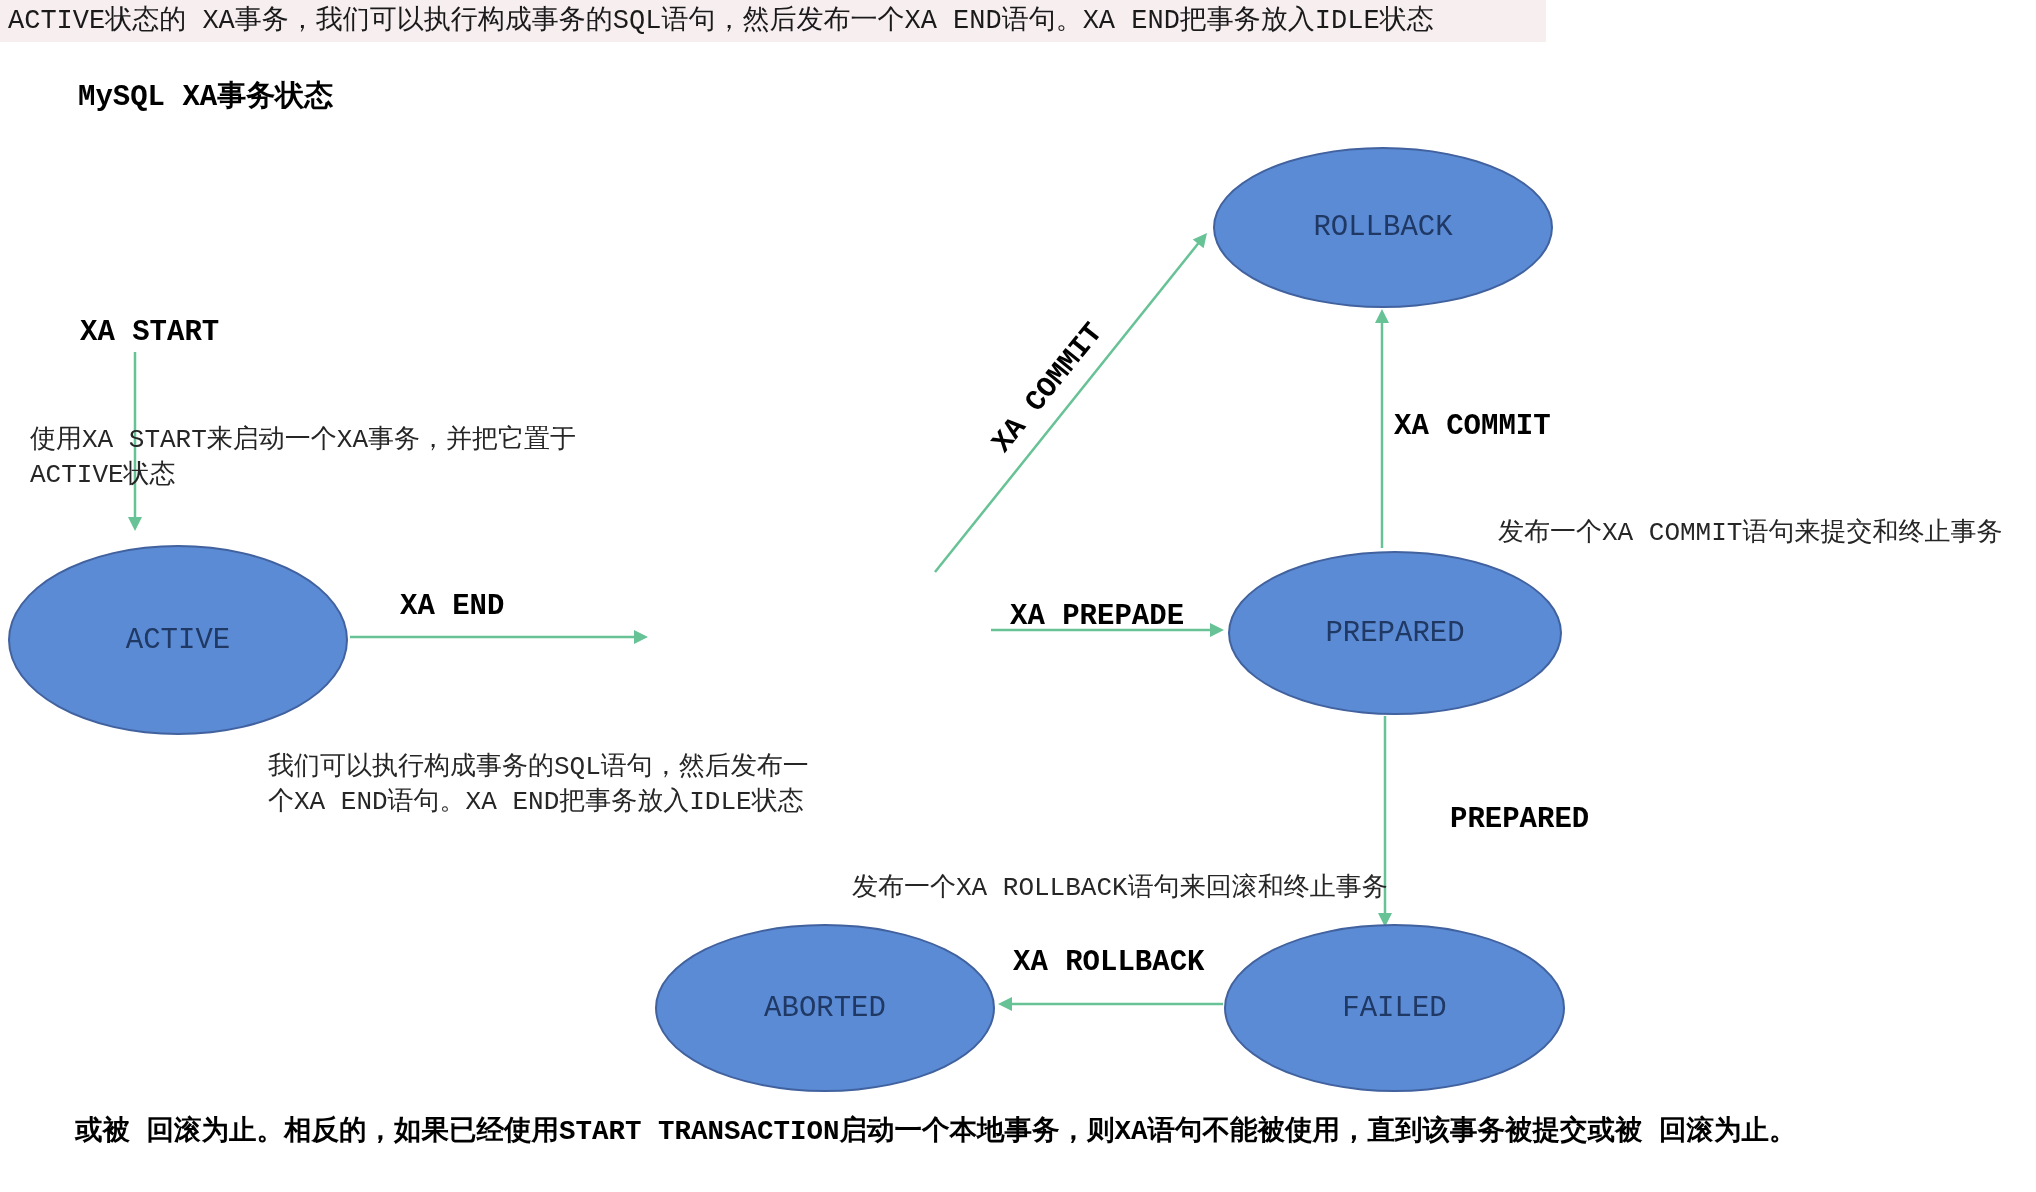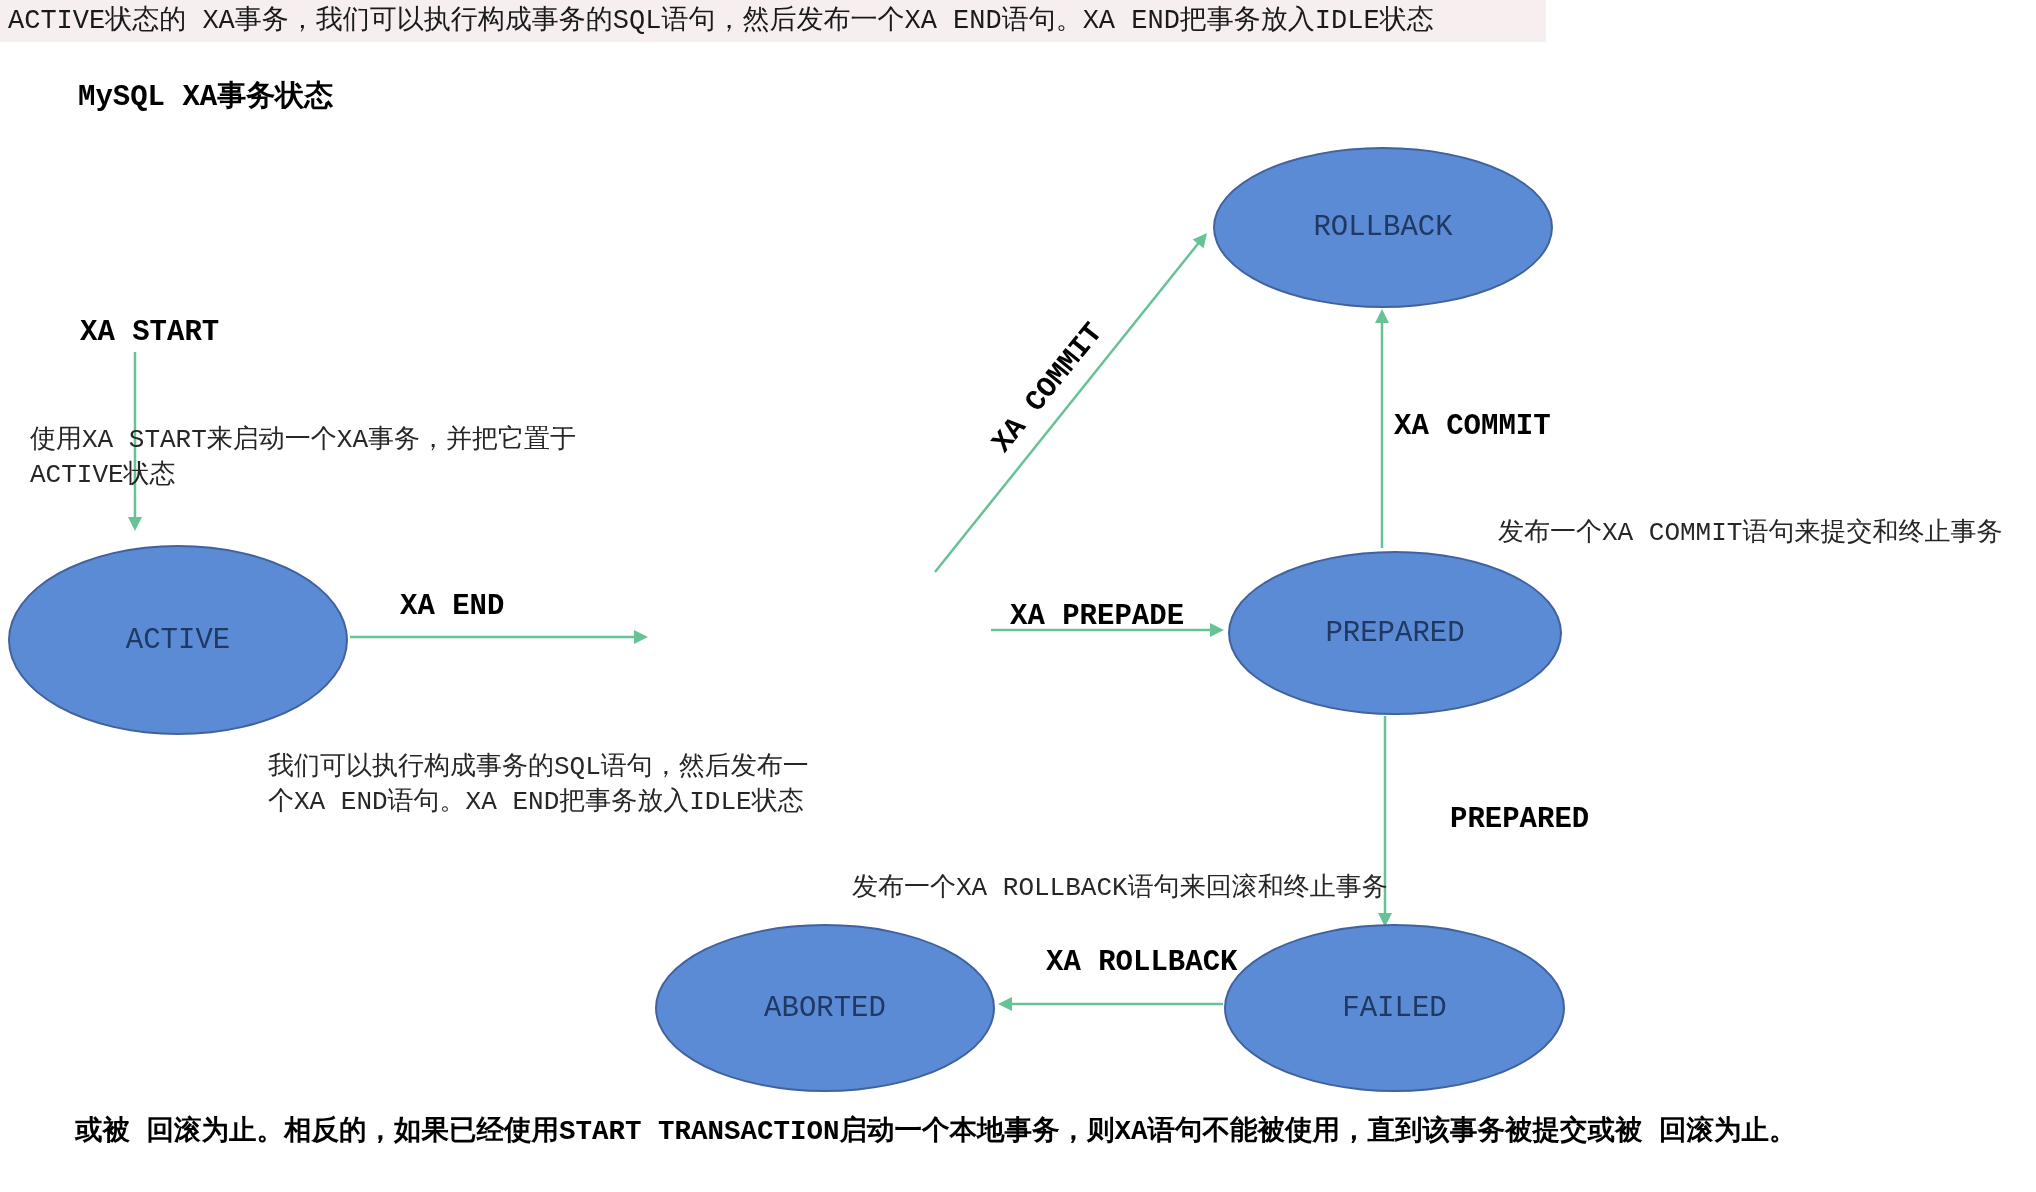--- a/index.html
+++ b/index.html
@@ -92,21 +92,21 @@
   <div class="node" style="left:1213px;top:147px;width:340px;height:161px;">ROLLBACK</div>
   <div class="node" style="left:655px;top:924px;width:340px;height:168px;">ABORTED</div>
   <div class="node" style="left:1224px;top:924px;width:341px;height:168px;">FAILED</div>
 
   <div class="edge-label" style="left:80px;top:316px;">XA START</div>
   <div class="edge-label" style="left:400px;top:590px;">XA END</div>
   <div class="edge-label" style="left:1010px;top:600px;">XA PREPADE</div>
   <div class="edge-label rotated" style="left:1048px;top:388px;">XA COMMIT</div>
   <div class="edge-label" style="left:1394px;top:410px;">XA COMMIT</div>
   <div class="edge-label" style="left:1450px;top:803px;">PREPARED</div>
-  <div class="edge-label" style="left:1013px;top:946px;margin-left:33px;">XA ROLLBACK</div>
+  <div class="edge-label" style="left:1013px;top:946px;">XA ROLLBACK</div>
 
   <div class="note" style="left:30px;top:423px;">使用XA START来启动一个XA事务，并把它置于
 ACTIVE状态</div>
   <div class="note" style="left:268px;top:750px;">我们可以执行构成事务的SQL语句，然后发布一
 个XA END语句。XA END把事务放入IDLE状态</div>
   <div class="note" style="left:1498px;top:476px;margin-top:40px;">发布一个XA COMMIT语句来提交和终止事务</div>
   <div class="note" style="left:852px;top:871px;">发布一个XA ROLLBACK语句来回滚和终止事务</div>
 
   <div class="footer">
     <div>或被 回滚为止。相反的，如果已经使用START TRANSACTION启动一个本地事务，则XA语句不能被使用，直到该事务被提交或被 回滚为止。</div>

